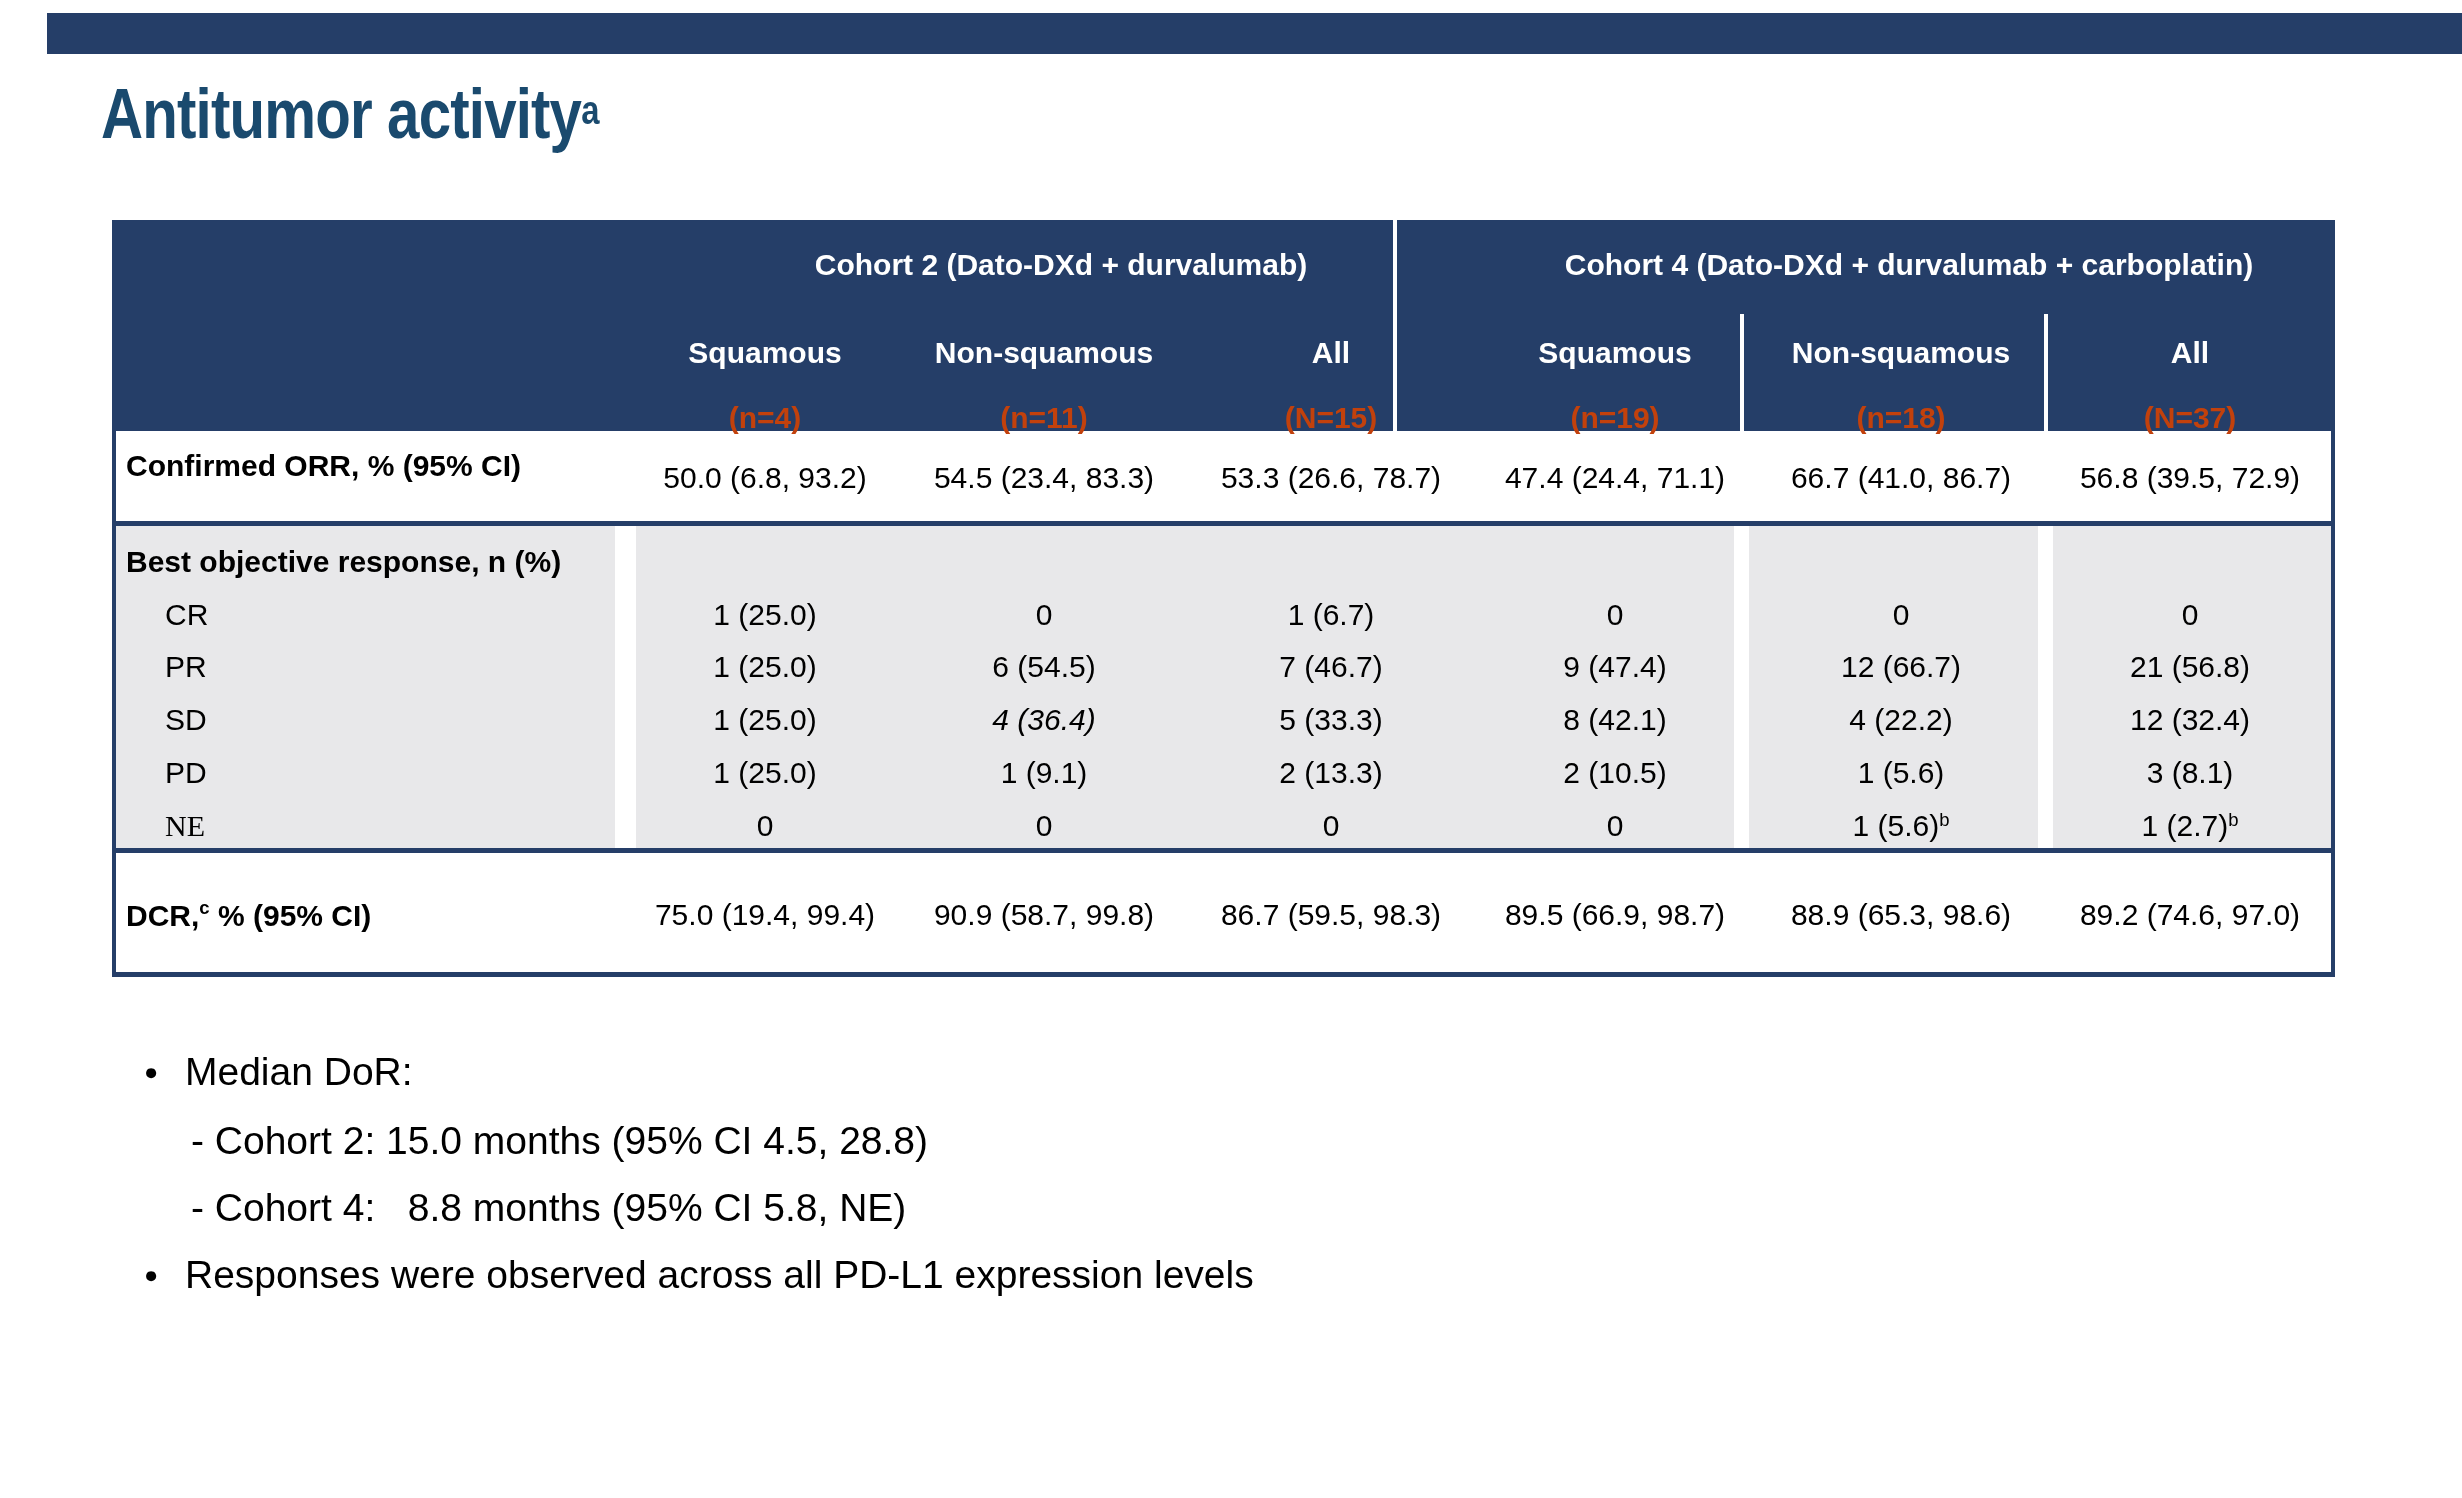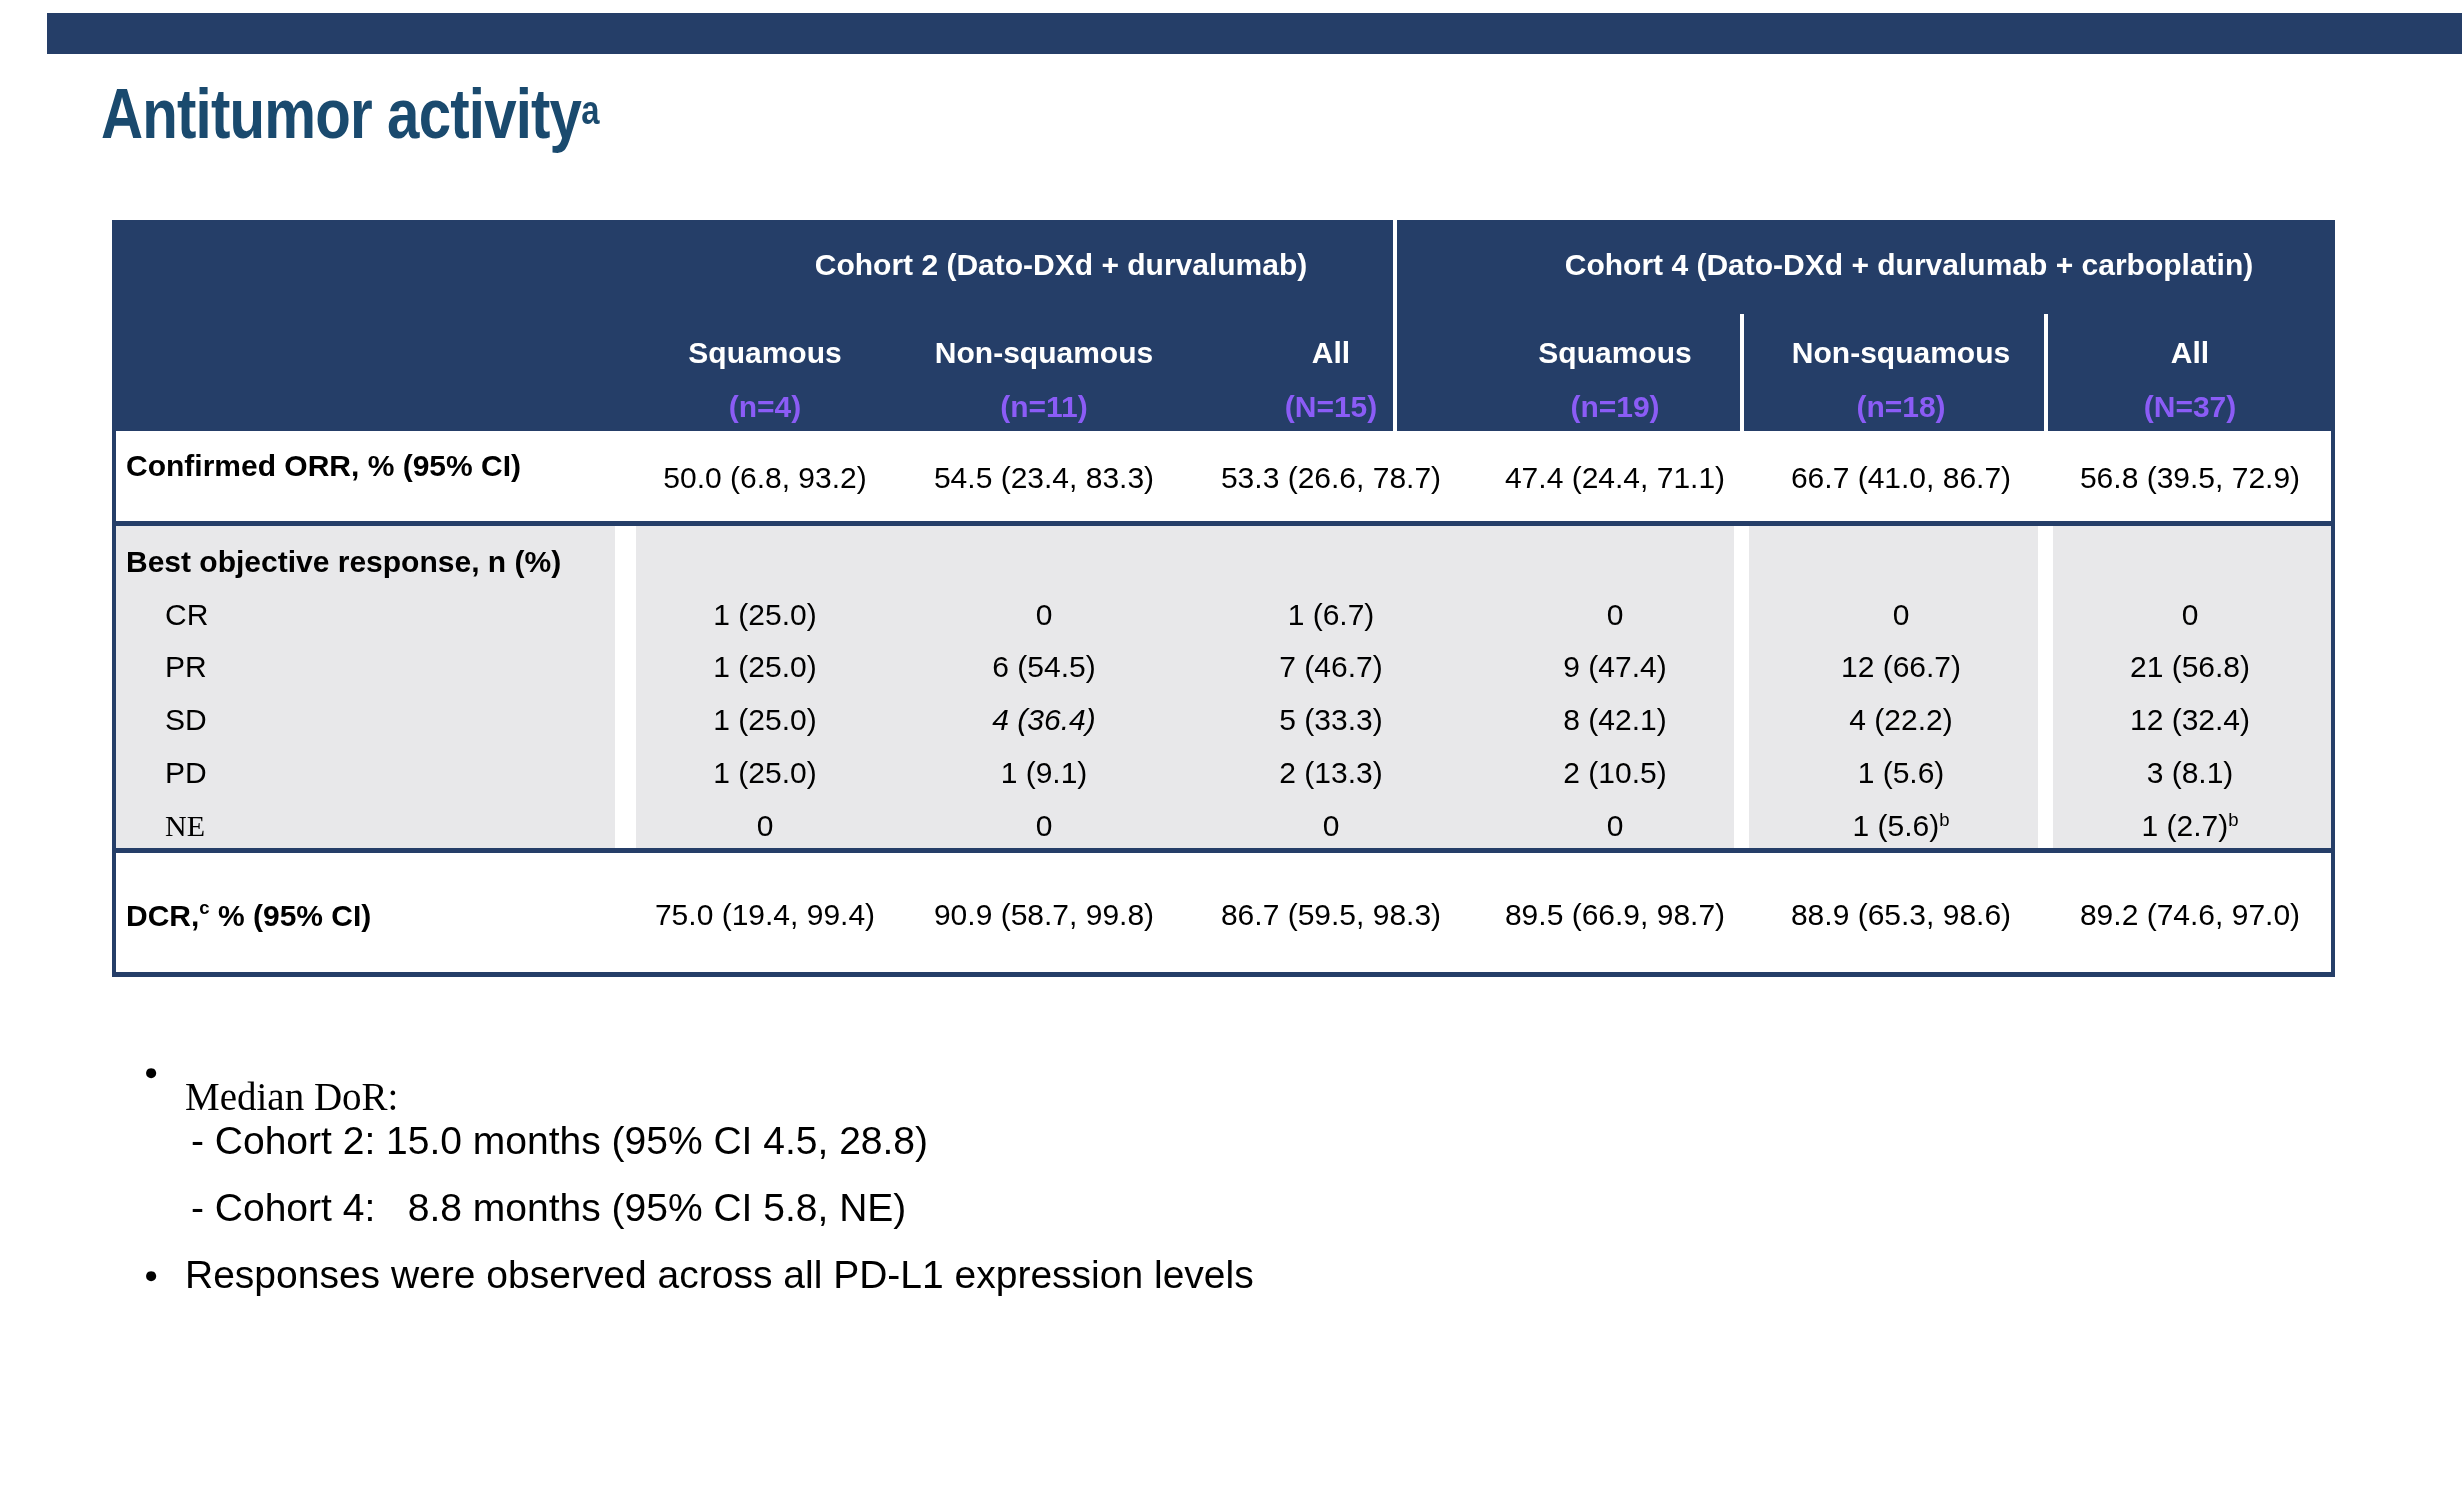--- a/index.html
+++ b/index.html
@@ -17,21 +17,21 @@
   .grayband{position:absolute;left:116px;top:526px;width:2215px;height:322px;}
   .gapstripe{position:absolute;top:526px;height:322px;background:#ffffff;}
   .borderL{position:absolute;left:112px;top:220px;width:4.1px;height:757px;}
   .borderR{position:absolute;left:2331px;top:220px;width:4.1px;height:757px;}
   .borderB{position:absolute;left:112px;top:972px;width:2223px;height:5.1px;}
 
   .cohort-label{position:absolute;top:265px;transform:translate(-50%,-50%);color:#ffffff;
                 font-size:30px;font-weight:bold;white-space:nowrap;}
   .colname{position:absolute;top:353px;transform:translate(-50%,-50%);color:#ffffff;
            font-size:30px;font-weight:bold;white-space:nowrap;}
-  .coln{position:absolute;top:407px;transform:translate(-50%,-50%);color:#8b5cf6;
+  .coln{position:absolute;top:418px;transform:translate(-50%,-50%);color:#c2410c;
         font-size:30px;font-weight:bold;white-space:nowrap;}
 
   .rowlabel{position:absolute;left:126px;transform:translateY(-50%);font-size:30px;font-weight:bold;
             color:#000;white-space:nowrap;}
   .sublabel{position:absolute;left:165px;transform:translateY(-50%);font-size:30px;font-weight:normal;
             color:#000;white-space:nowrap;}
   .val{position:absolute;transform:translate(-50%,-50%);font-size:30px;color:#000;white-space:nowrap;}
   .val sup{font-size:18.5px;vertical-align:10.3px;}
   .rowlabel sup{font-size:18.5px;vertical-align:11.3px;}
 
@@ -142,21 +142,21 @@
     <div class="val" style="left:1901px;top:915px;">88.9 (65.3, 98.6)</div>
     <div class="val" style="left:2190px;top:915px;">89.2 (74.6, 97.0)</div>
 
     <div class="borderL" style="background:#253E68;"></div>
     <div class="borderR" style="background:#253E68;"></div>
     <div class="borderB" style="background:#253E68;"></div>
   </div>
 
   <div>
     <span class="bullet-dot" style="top:1072px;">●</span>
-    <div class="bullet-text" style="top:1096px;font-family:Liberation Serif, serif;">Median DoR:</div>
+    <div class="bullet-text" style="top:1072px;">Median DoR:</div>
     <div class="bullet-sub" style="top:1141px;">- Cohort 2: 15.0 months (95% CI 4.5, 28.8)</div>
     <div class="bullet-sub" style="top:1208px;">- Cohort 4:   8.8 months (95% CI 5.8, NE)</div>
     <span class="bullet-dot" style="top:1275px;">●</span>
     <div class="bullet-text" style="top:1275px;">Responses were observed across all PD-L1 expression levels</div>
   </div>
 
 
 </div>
 
 

